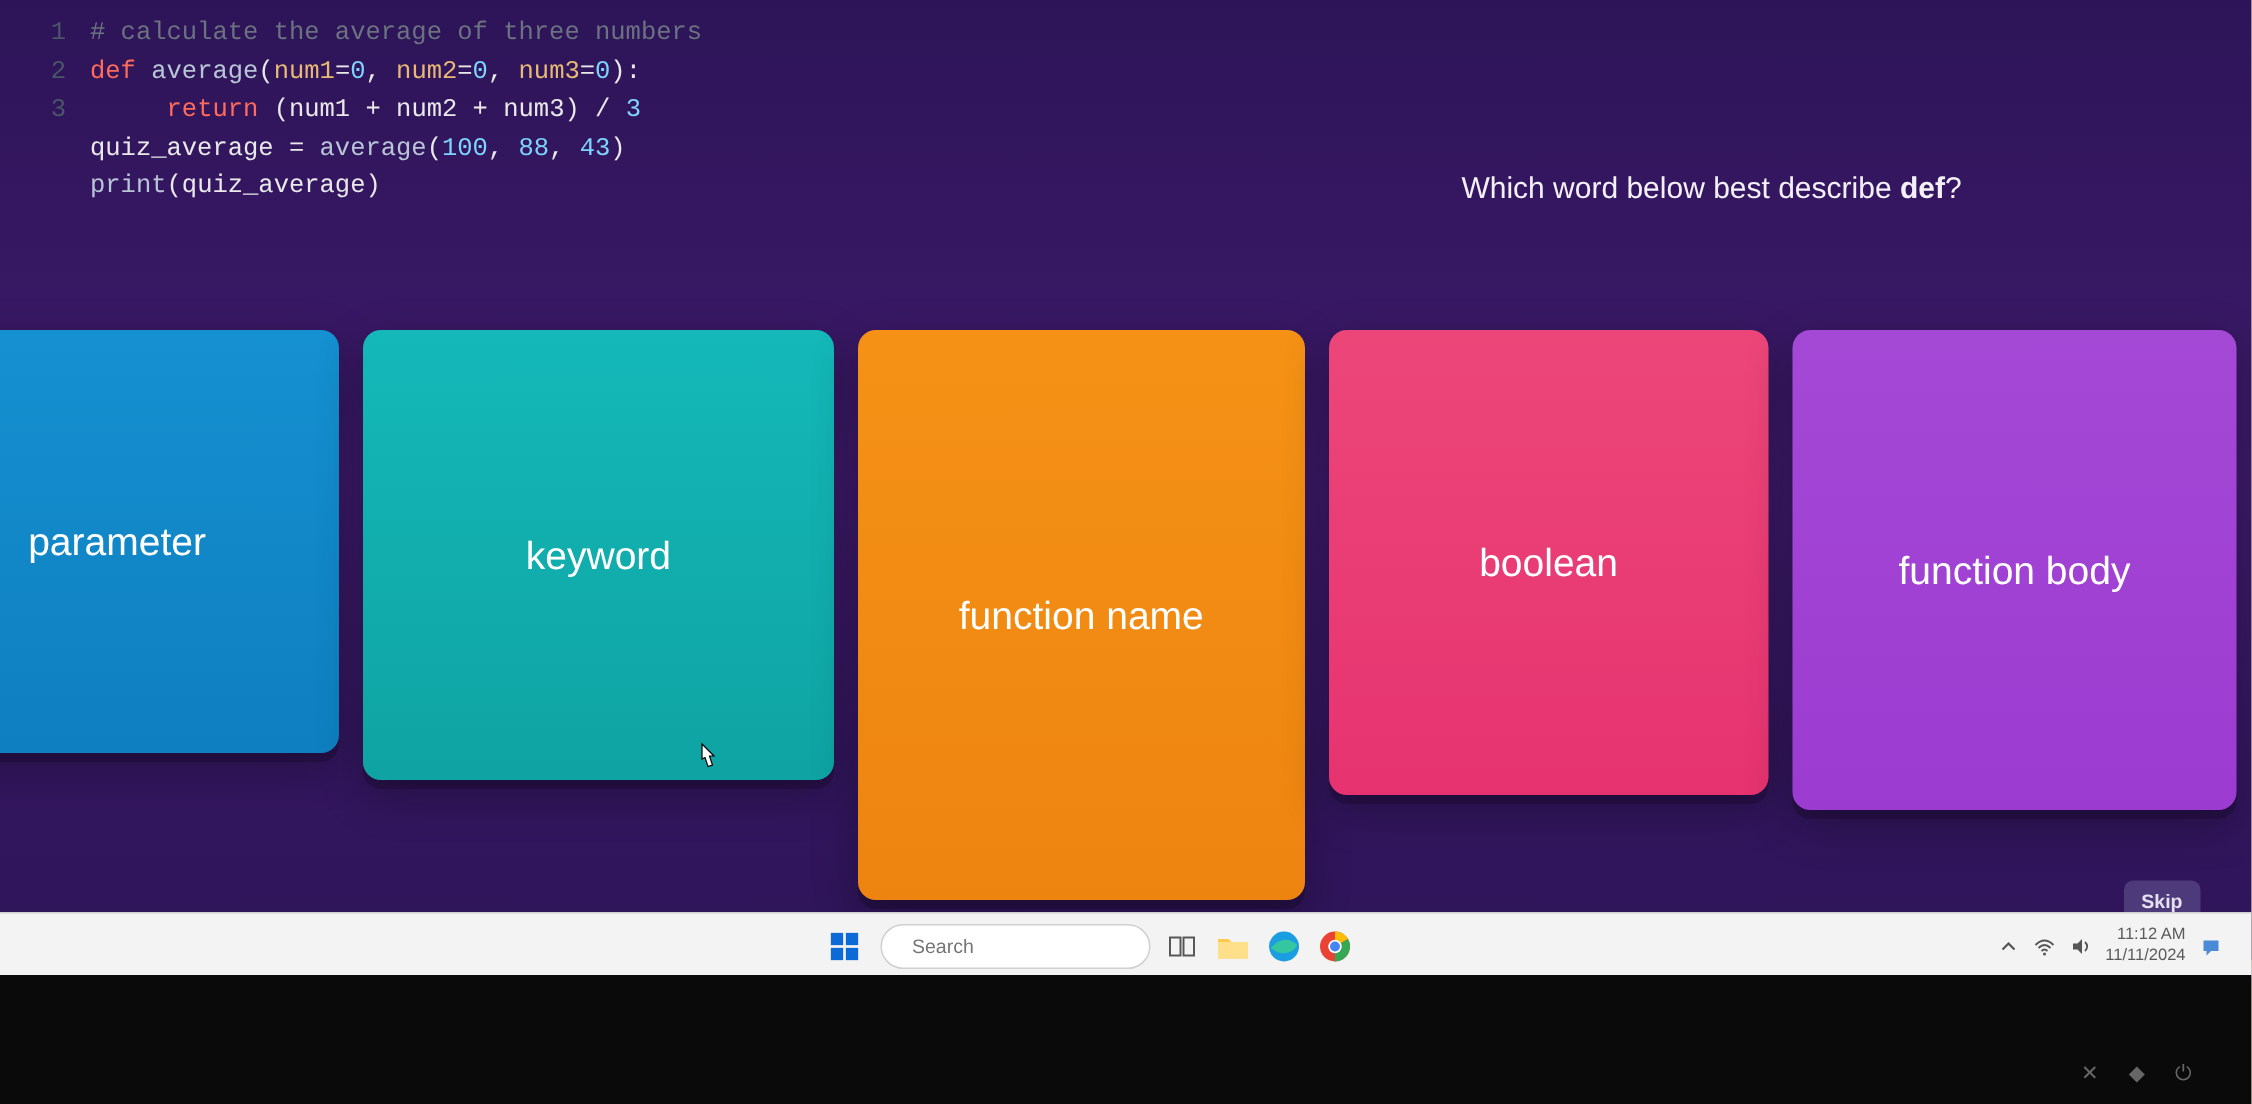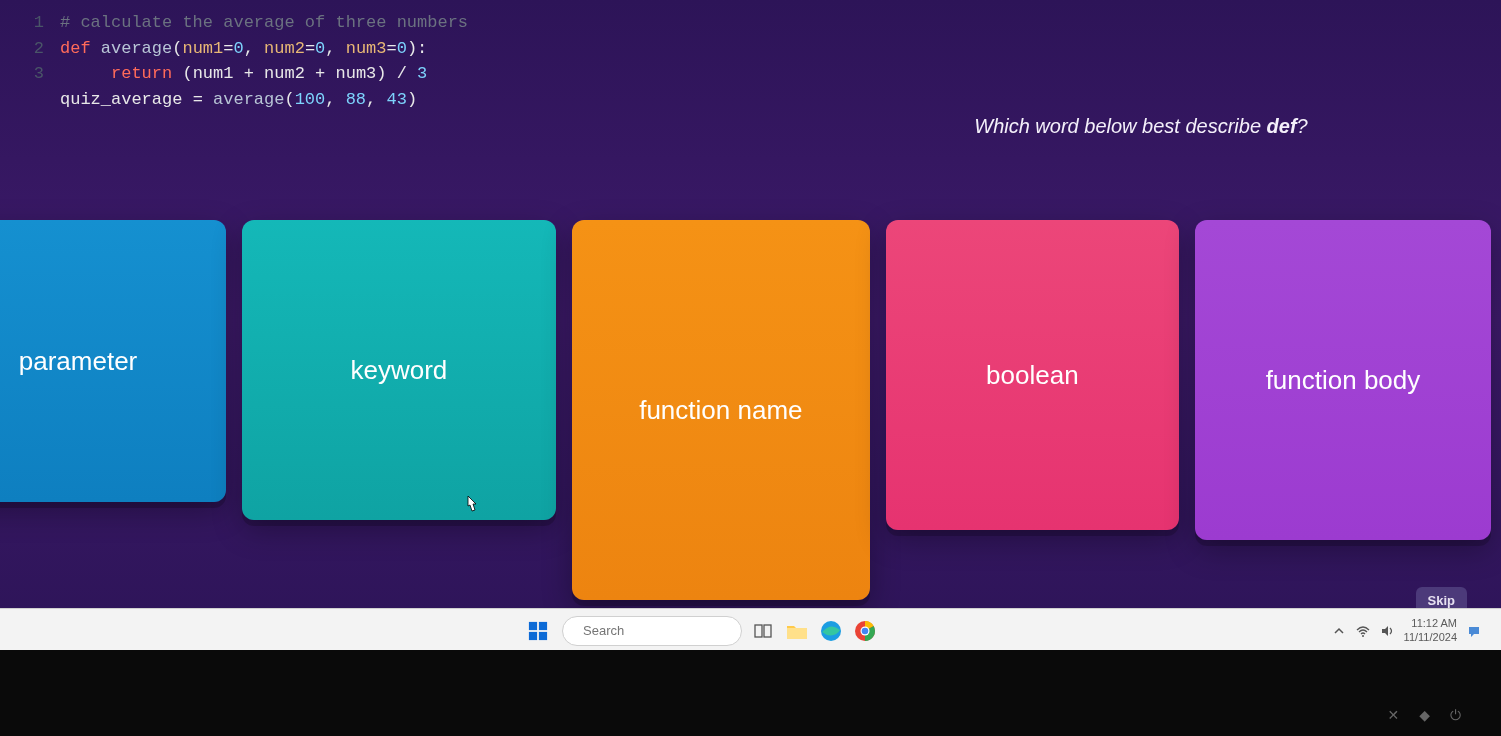--- a/index.html
+++ b/index.html
@@ -47,21 +47,20 @@
     .c-default { color: #e8e8e8; }
     .question {
       position: absolute;
       top: 115px;
       right: 50px;
       width: 620px;
       color: #f4f0fa;
       font-size: 20px;
       font-weight: 400;
       text-align: center;
-      font-style: italic;
     }
     .question strong { font-weight: 700; }
     .answer-row {
       position: absolute;
       top: 220px;
       left: -70px;
       right: 0;
       display: flex;
       gap: 16px;
       padding-right: 10px;
@@ -113,21 +112,21 @@
       left: 0;
       width: 1501px;
       height: 44px;
       background: #f3f3f3;
       display: flex;
       align-items: center;
       border-top: 1px solid #d0d0d0;
     }
     .tb-center {
       position: absolute;
-      left: 528px;
+      left: 553px;
       display: flex;
       align-items: center;
       gap: 8px;
     }
     .start-icon {
       width: 22px;
       height: 22px;
       margin-right: 6px;
     }
     .search-box {
@@ -226,20 +225,23 @@
       <span>
         <span class="c-default">quiz_average</span>
         <span class="c-op">=</span>
         <span class="c-func">average</span><span class="c-paren">(</span><span class="c-num">100</span><span class="c-op">,</span>
         <span class="c-num">88</span><span class="c-op">,</span>
         <span class="c-num">43</span><span class="c-paren">)</span>
       </span>
     </div>
     <div class="code-line">
       <span class="line-num"></span>
+      <span>
+        <span class="c-func">print</span><span class="c-paren">(</span><span class="c-default">quiz_average</span><span class="c-paren">)</span>
+      </span>
     </div>
   </div>
 
   <div class="question">
     <span>Which word below best describe </span><strong>def</strong><span>?</span>
   </div>
 
   <div class="answer-row">
     <div class="answer-card card-0">
       <span>parameter</span>

